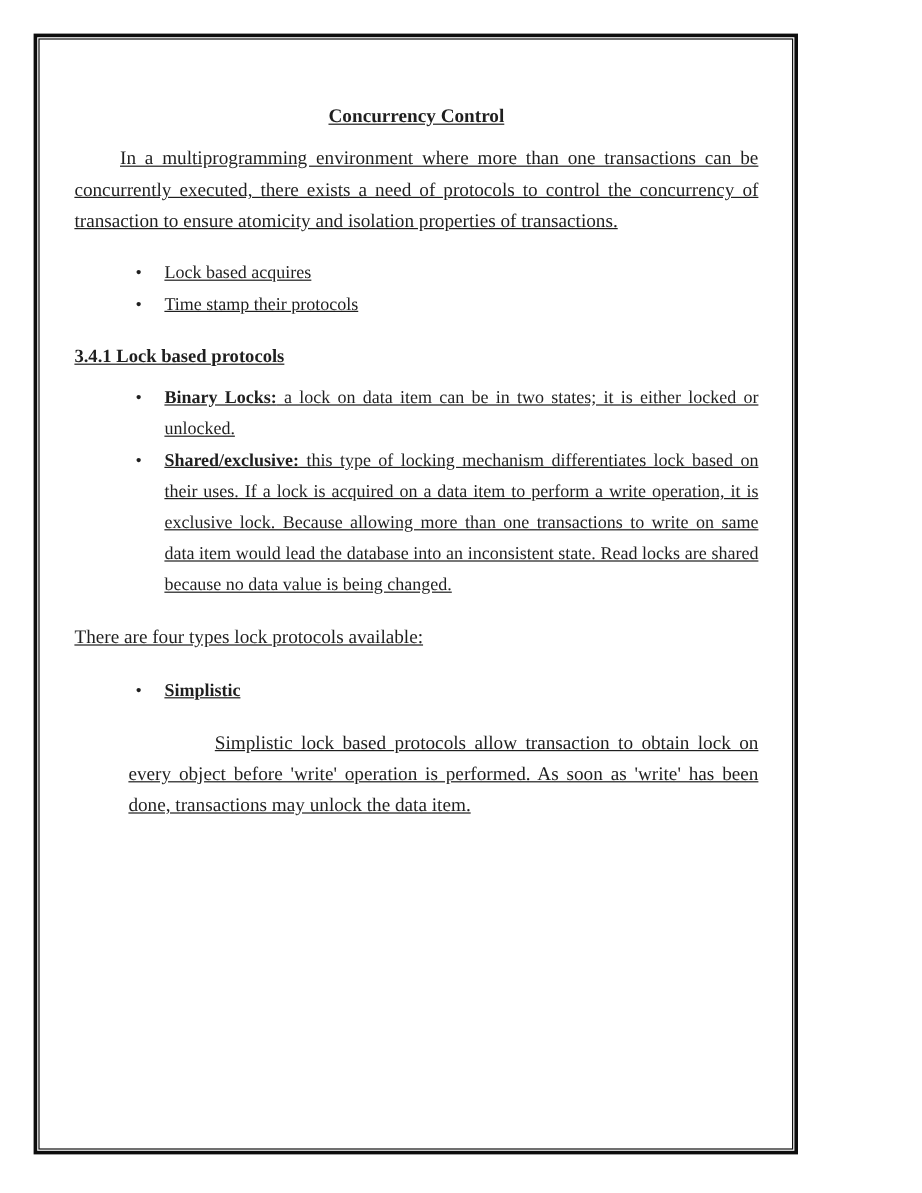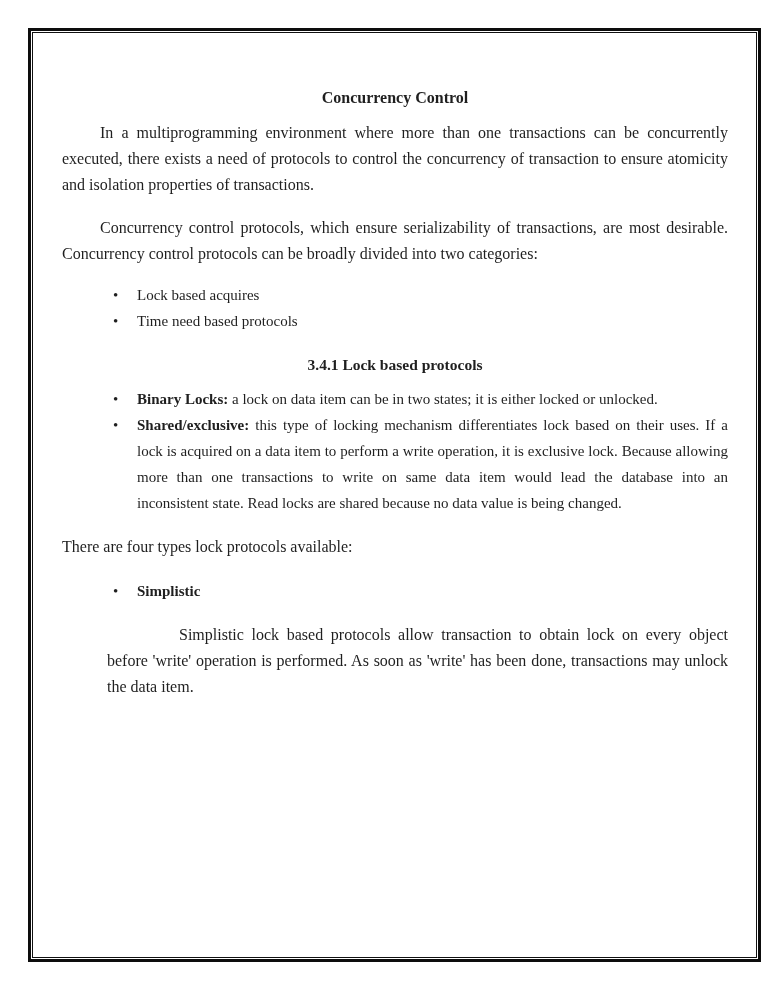--- a/index.html
+++ b/index.html
@@ -13,25 +13,26 @@
     position: relative;
     font-family: "Liberation Serif", serif;
     color: #1f1f1f;
     -webkit-font-smoothing: antialiased;
   }
   
   .sheet {
     position: absolute;
     left: 28px;
     top: 28px;
-    width: 733px;
+    width: 637px;
     height: 934px;
     box-sizing: border-box;
     border: 3px solid #0d0d0d;
     background: #ffffff;
+    text-decoration: underline;
   }
   .sheet-inner {
     box-sizing: border-box;
     margin: 1px;
     border: 1px solid #111111;
     height: calc(100% - 2px);
     padding: 52px 28px 20px 29px;
     overflow: hidden;
   }
   .doc-title {
@@ -48,21 +49,21 @@
     text-align: justify;
   }
   .indent-lg { text-indent: 38px; }
   .indent-sm { text-indent: 28px; }
   .no-just { text-align: left; }
   .section-heading {
     margin: 0 0 8px 0;
     font-size: 15.5px;
     line-height: 26px;
     font-weight: bold;
-    text-align: center;
+    text-align: left;
   }
   ul.bullet-list {
     list-style: none;
     margin: 0 0 18px 0;
     padding: 0;
   }
   ul.bullet-list li {
     position: relative;
     padding-left: 75px;
     font-size: 15px;
@@ -91,30 +92,29 @@
 </head>
 <body>
 
 <div class="sheet">
   <div class="sheet-inner">
 
     <h1 class="doc-title">Concurrency Control</h1>
 
     <p class="para indent-lg">In a multiprogramming environment where more than one transactions can be concurrently executed, there exists a need of protocols to control the concurrency of transaction to ensure atomicity and isolation properties of transactions.</p>
 
-    <p class="para indent-lg mb15">Concurrency control protocols, which ensure serializability of transactions, are most desirable. Concurrency control protocols can be broadly divided into two categories:</p>
 
     <ul class="bullet-list">
       <li>
         <span class="bullet-dot">•</span>
         <span>Lock based acquires</span>
       </li>
       <li>
         <span class="bullet-dot">•</span>
-        <span>Time need based protocols</span>
+        <span>Time stamp their protocols</span>
       </li>
     </ul>
 
     <h2 class="section-heading">3.4.1 Lock based protocols</h2>
 
 
     <ul class="bullet-list">
       <li class="just">
         <span class="bullet-dot">•</span>
         <span class="lead-bold">Binary Locks:</span><span> a lock on data item can be in two states; it is either locked or unlocked.</span>

